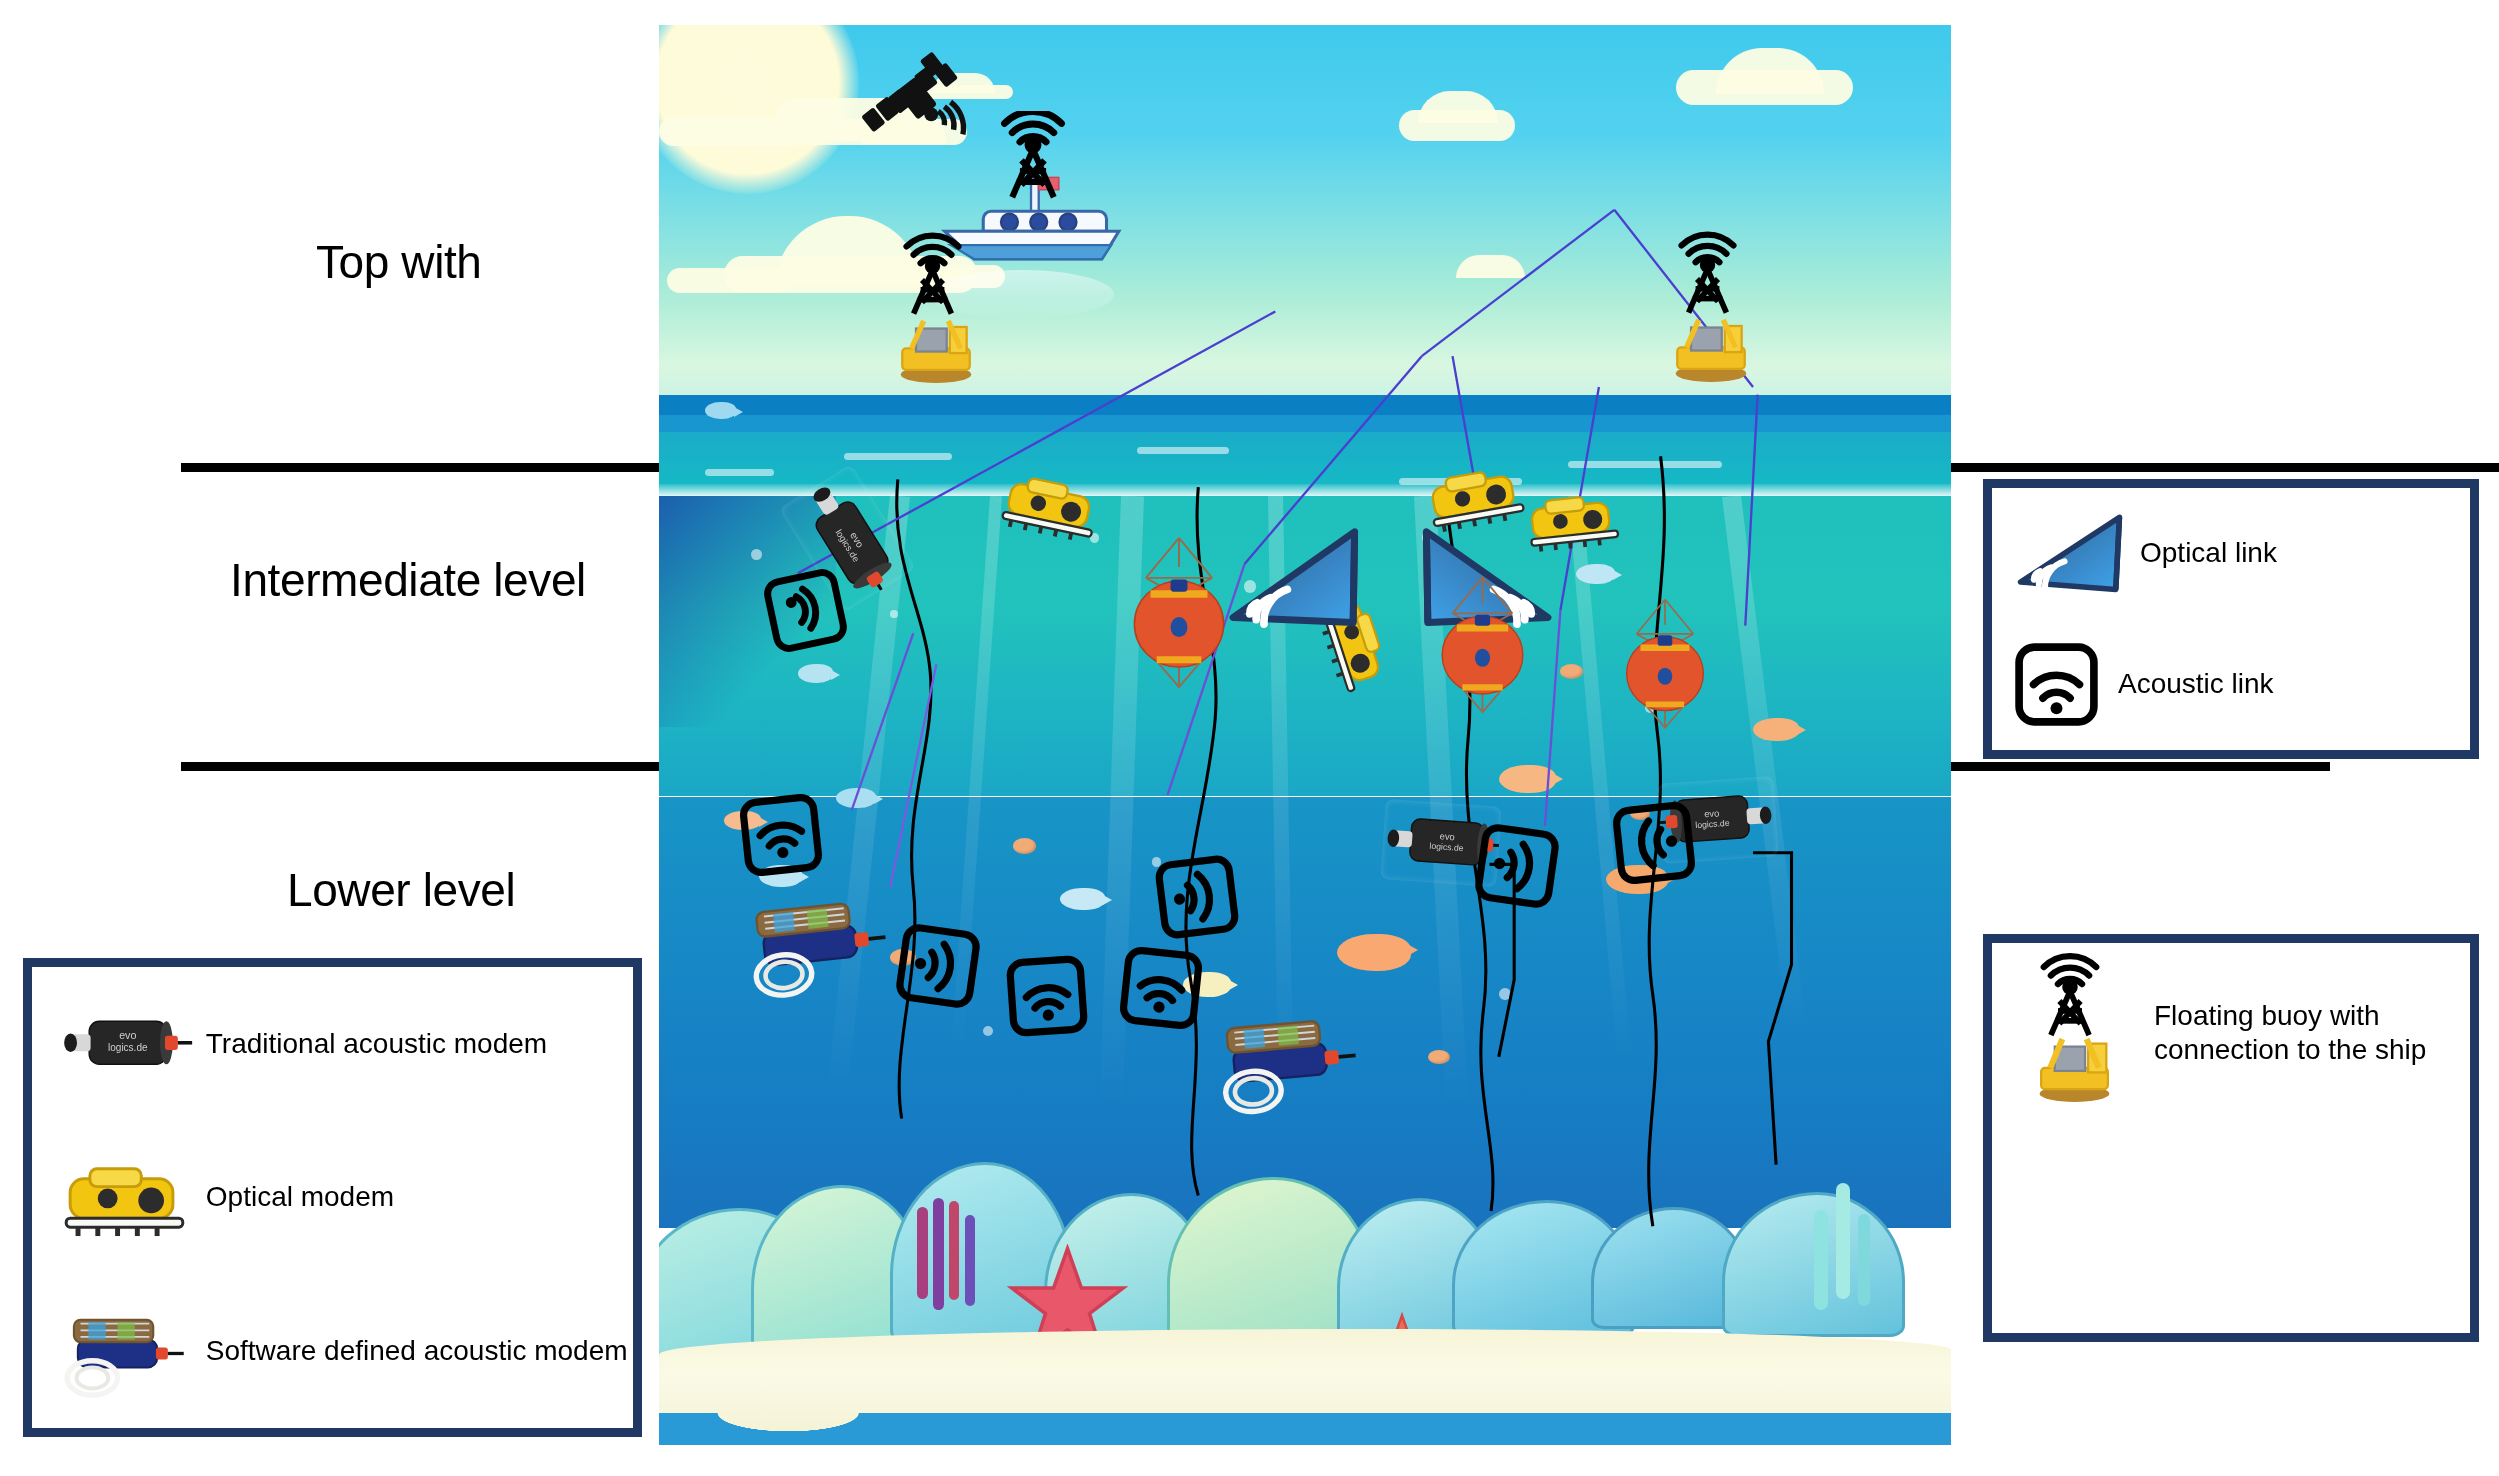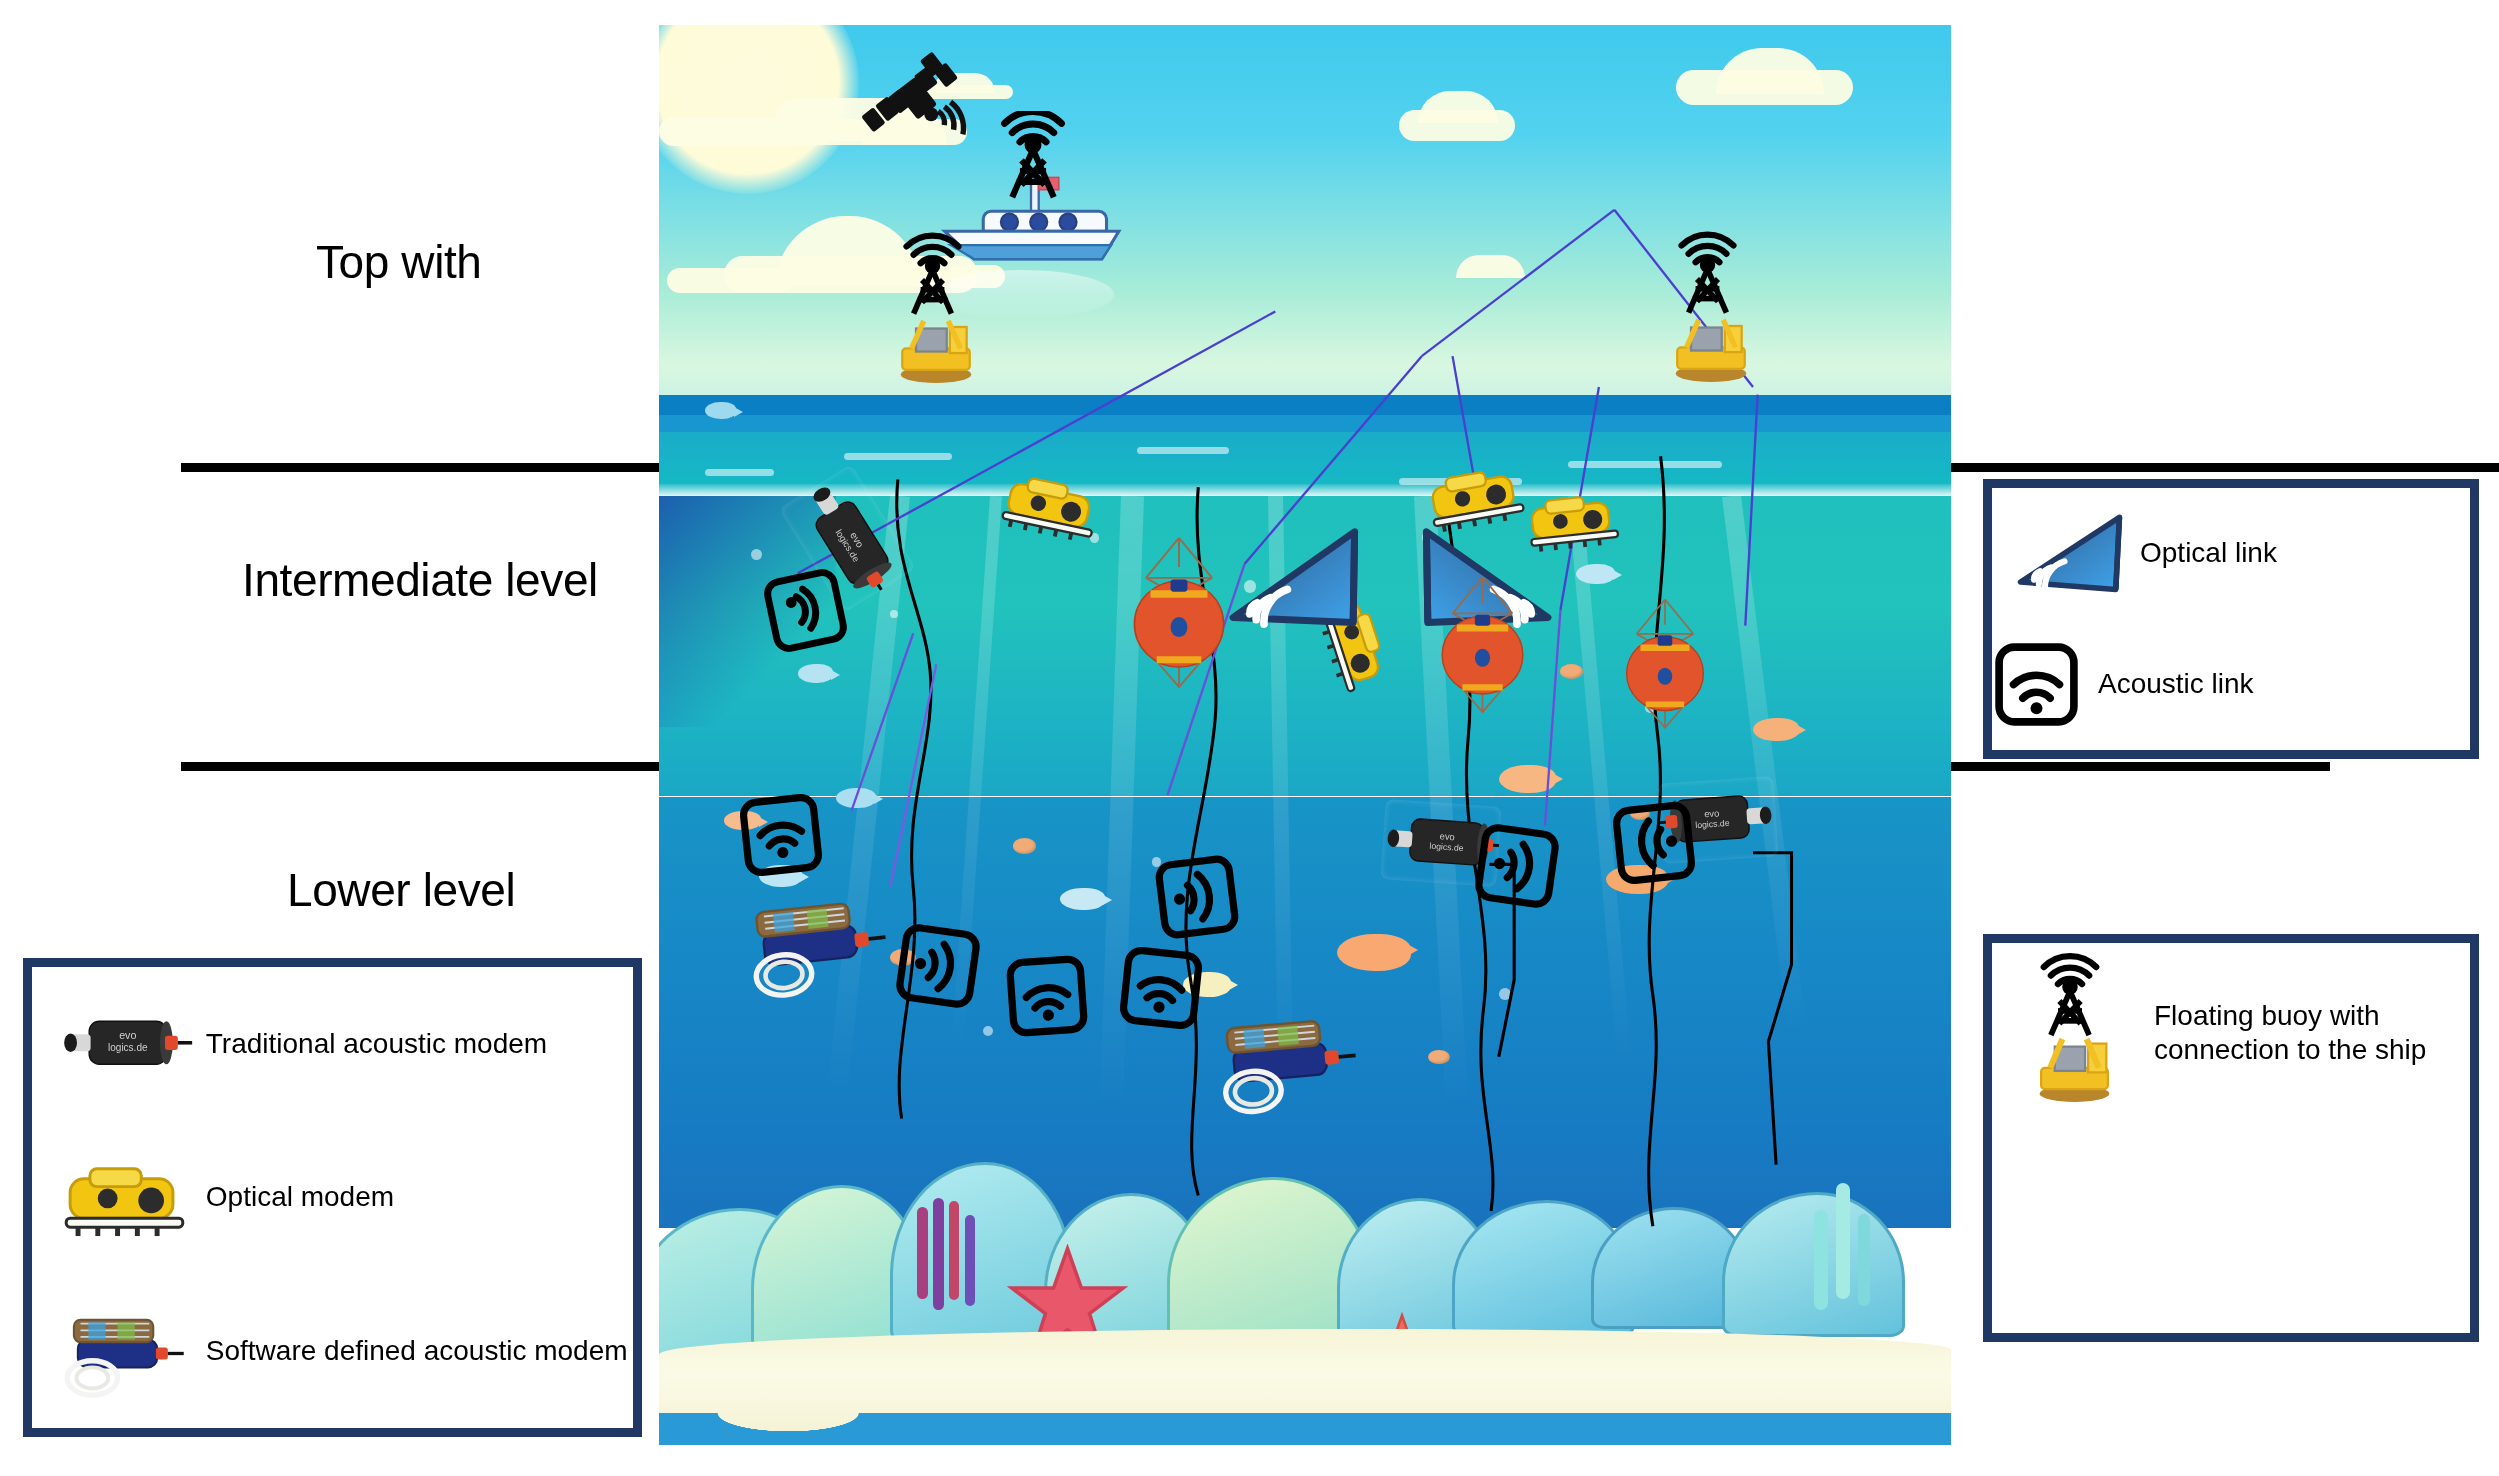--- a/index.html
+++ b/index.html
@@ -81,21 +81,21 @@
   
   .legend-box{position:absolute;background:#fff;border:9.2px solid #1f3864;}
   .legend-row{display:flex;align-items:center;}
   .legend-text{font-size:28px;color:#000;line-height:1.22;}
   .legend-ico{flex:0 0 auto;display:flex;align-items:center;justify-content:center;}
 </style>
 </head>
 <body>
 
 <div class="level-label" style="left:316px;top:235px;">Top with</div>
-<div class="level-label" style="left:242px;top:553px;">Intermediate level</div>
+<div class="level-label" style="left:230px;top:553px;">Intermediate level</div>
 <div class="level-label" style="left:287px;top:863px;">Lower level</div>
 
 <div class="divider" style="left:181px;top:463px;width:2319px;"></div>
 <div class="divider" style="left:181px;top:762px;width:2149px;"></div>
 
 <div id="scene">
 
   <div class="sky"></div>
   <div class="sun"></div>
 
@@ -615,21 +615,21 @@
           <path d="M36 112 a14 14 0 0 1 10 -14"></path>
           <path d="M44 120 a28 28 0 0 1 20 -28"></path>
           <path d="M54 126 a44 44 0 0 1 32 -44"></path>
         </g>
         <path d="M176 10 L170 128" fill="none" stroke="#1f3864" stroke-width="9"></path>
       </svg>
     </span>
     <span class="legend-text" style="margin-left:12px;">Optical link</span>
   </div>
 
-  <div class="legend-row" style="height:50%;">
+  <div class="legend-row" style="height:50%;padding-left:20px;">
     <span class="legend-ico" style="width:89px;height:89px;">
       <svg viewBox="0 0 100 100" style="width:85px;height:85px;">
         <rect x="6" y="6" width="88" height="88" rx="18" fill="none" stroke="#000" stroke-width="9"></rect>
         <circle cx="50" cy="78" r="7" fill="#000"></circle>
         <g fill="none" stroke="#000" stroke-width="9" stroke-linecap="round">
           <path d="M34 66 a22 22 0 0 1 32 0"></path>
           <path d="M23 50 a39 39 0 0 1 54 0"></path>
         </g>
       </svg>
     </span>

